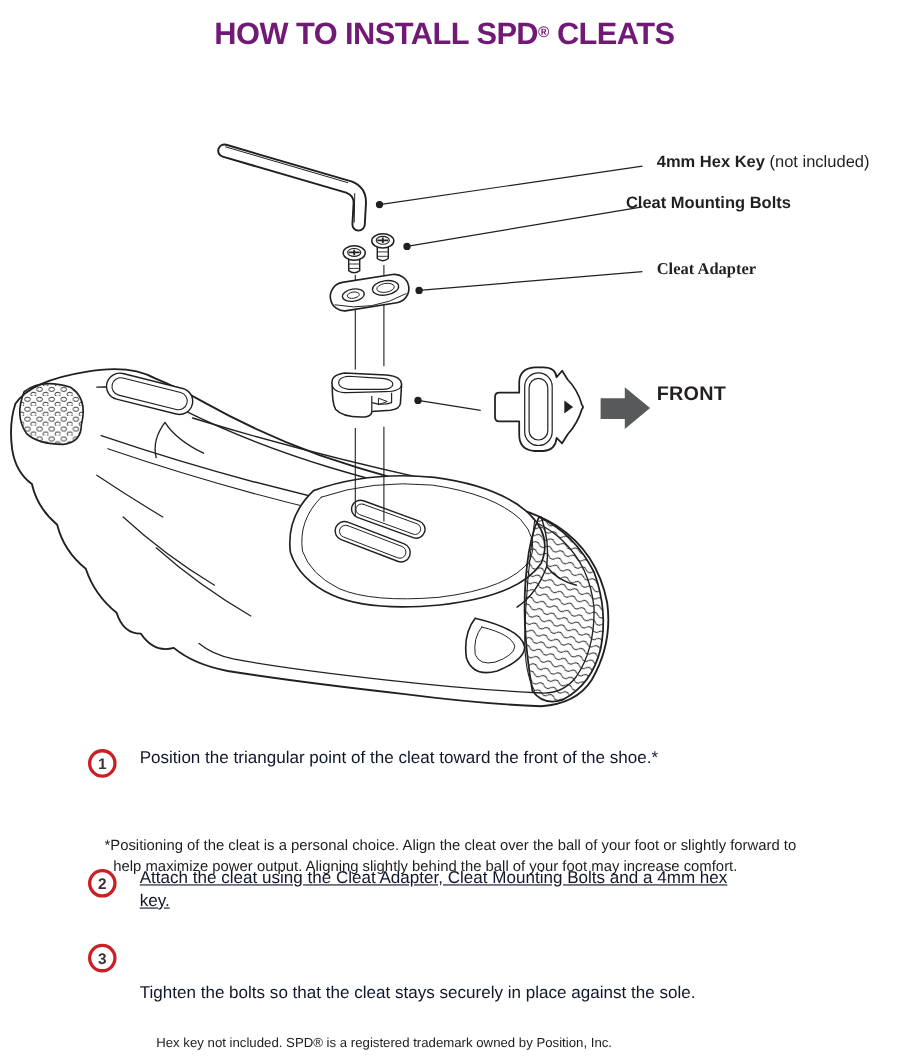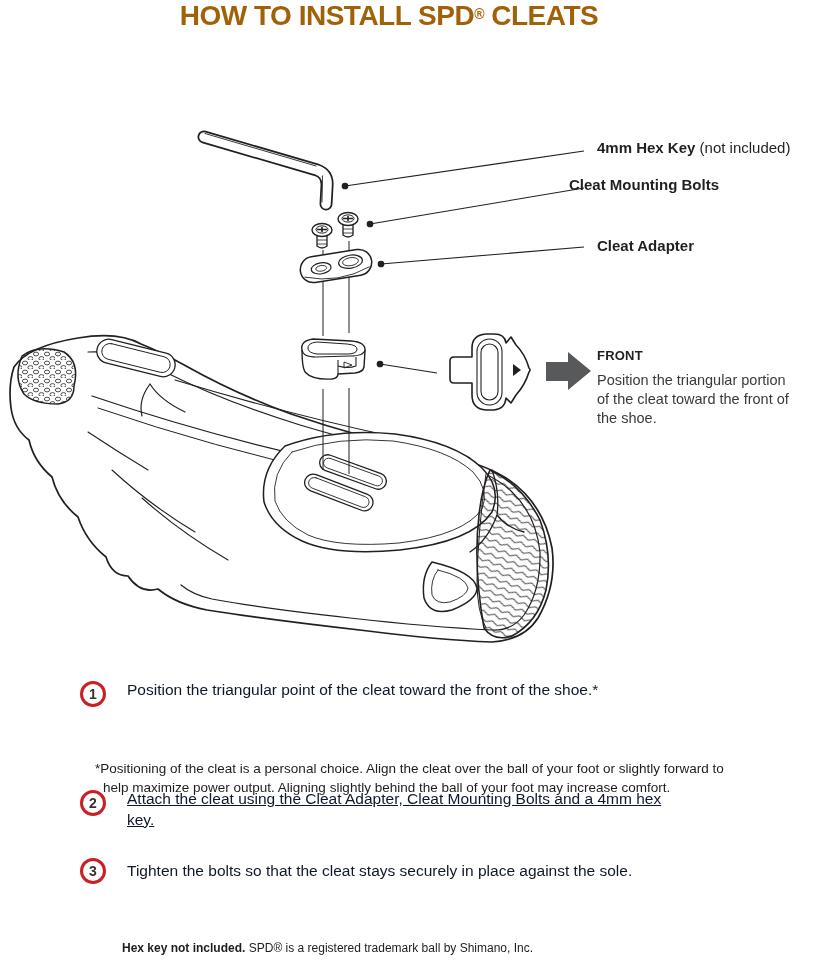--- a/index.html
+++ b/index.html
@@ -2,43 +2,43 @@
 <html><head>
 <meta charset="utf-8">
 <style>
   html,body{margin:0;padding:0;}
   body{
     width:816px;height:964px;position:relative;background:#ffffff;
     font-family:"Liberation Sans", sans-serif;color:#231f20;overflow:hidden;
   }
   .abs{position:absolute;}
   h1.title{
-    position:absolute;top:0px;left:0;width:778px;margin:0;
+    position:absolute;top:0px;left:0;width:778px;margin:15px;
     text-align:center;font-size:28px;font-weight:800;letter-spacing:-0.5px;
-    color:#a16207;
+    color:#701a75;
   }
   h1.title sup{font-size:14px;vertical-align:6px;}
   .part-label{font-size:15px;white-space:nowrap;color:#231f20;}
   .part-label .b{font-weight:700;}
   .front-callout{width:210px;}
-  .front-heading{font-size:13px;font-weight:800;margin:0 0 8px 0;letter-spacing:0.2px;}
+  .front-heading{font-size:18px;font-weight:800;margin:0 0 8px 0;letter-spacing:0.2px;}
   .front-body{font-size:14.5px;line-height:19px;margin:0;width:200px;color:#3a3a3a;}
   .step-badge{
     position:absolute;width:20px;height:20px;border:3.5px solid #cb1f24;border-radius:50%;
     display:flex;align-items:center;justify-content:center;
     font-size:14px;font-weight:700;color:#3a3030;background:#fff;
   }
   .step-text{position:absolute;font-size:15.5px;line-height:21px;margin:0;color:#0f172a;}
   .footnote{
     position:absolute;left:95px;top:726px;width:622px;
     font-size:13.5px;line-height:18.5px;color:#1d1d1d;
     padding-left:8px;text-indent:-8px;margin-top:34px;
   }
   .footer-note{position:absolute;left:122px;top:941px;font-size:12px;color:#1d1d1d;white-space:nowrap;}
-  .footer-note .b{font-weight:700;}
+  .footer-note .b{font-weight:400;margin-left:20px;}
   svg *{vector-effect:non-scaling-stroke;}
 </style>
 </head>
 <body>
 
 <h1 class="title"><span>HOW TO INSTALL SPD</span><sup>®</sup><span> CLEATS</span></h1>
 
 <svg class="abs" style="left:0;top:100px;" width="816" height="560" viewBox="0 100 816 560">
   <defs>
     <pattern id="treadHex" width="11" height="9" patternUnits="userSpaceOnUse">
@@ -167,37 +167,36 @@
       <circle cx="381" cy="264" r="2.8"></circle>
     <line x1="380" y1="364" x2="437" y2="373"></line>
       <circle cx="380" cy="364" r="2.8"></circle>
   </g>
 </svg>
 
 <div class="abs part-label" style="left:597px;top:139px;text-align:right;"><span class="b">4mm Hex Key</span><span> (not included)</span></div>
 
 <div class="abs part-label" style="left:569px;top:176px;"><span class="b">Cleat Mounting Bolts</span><span></span></div>
 
-<div class="abs part-label" style="left:597px;top:237px;"><span class="b">Cleat Adapter</span><span></span></div>
+<div class="abs part-label" style="left:597px;top:237px;font-family:Liberation Serif, serif;"><span class="b">Cleat Adapter</span><span></span></div>
 
 <div class="abs front-callout" style="left:597px;top:348px;">
   <h3 class="front-heading">FRONT</h3>
-  <p class="front-body">Position the triangular portion of the cleat toward the front of the shoe.</p>
 </div>
 
 <div class="step-badge" style="left:80px;top:681px;">
     <span>1</span>
   </div>
 <p class="step-text" style="left:127px;top:679px;width:620px;">Position the triangular point of the cleat toward the front of the shoe.*</p>
 
 <div class="footnote">*Positioning of the cleat is a personal choice. Align the cleat over the ball of your foot or slightly forward to help maximize power output. Aligning slightly behind the ball of your foot may increase comfort.</div>
 
 <div class="step-badge" style="left:80px;top:790px;">
     <span>2</span>
   </div>
 <p class="step-text" style="left:127px;top:788px;width:565px;text-decoration:underline;">Attach the cleat using the Cleat Adapter, Cleat Mounting Bolts and a 4mm hex key.</p>
 
 <div class="step-badge" style="left:80px;top:858px;">
     <span>3</span>
   </div>
-<p class="step-text" style="left:127px;top:860px;width:650px;">Tighten the bolts so that the cleat stays securely in place against the sole.</p>
-
-<div class="footer-note"><span class="b">Hex key not included.</span><span> SPD® is a registered trademark ball by Shimano, Inc.</span></div>
+<p class="step-text" style="left:127px;top:892px;width:650px;">Tighten the bolts so that the cleat stays securely in place against the sole.</p>
+
+<div class="footer-note"><span class="b">Hex key not included.</span><span> SPD® is a registered trademark owned by Position, Inc.</span></div>
 
 </body></html>

